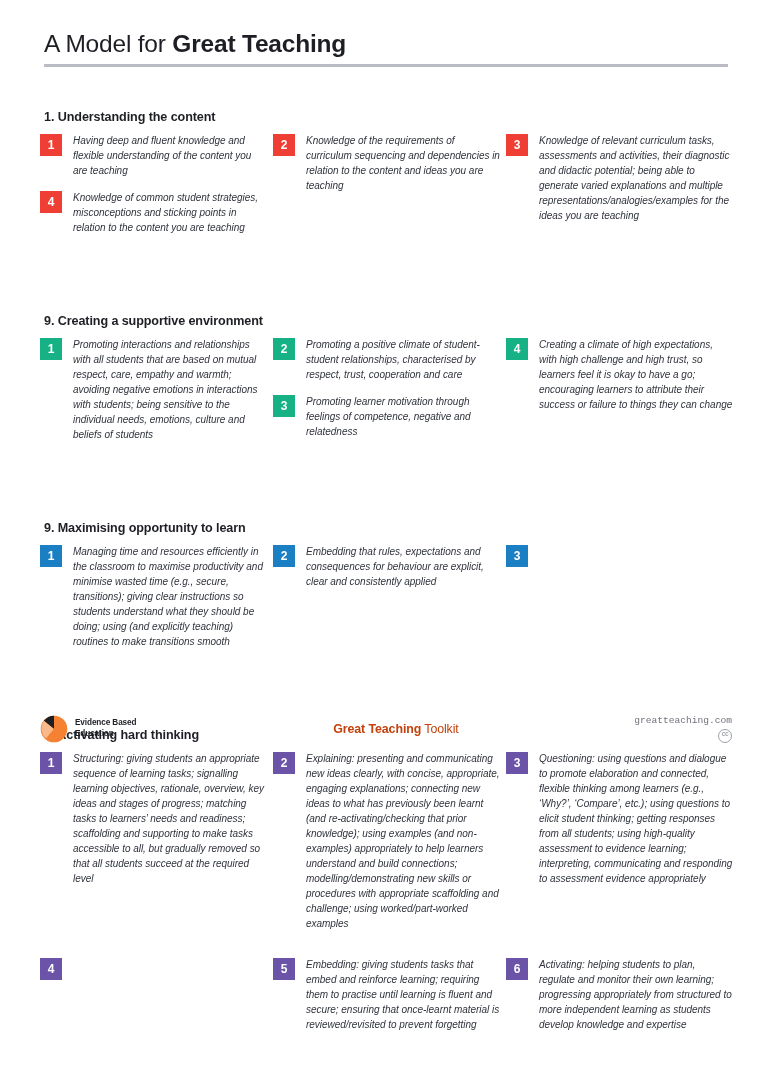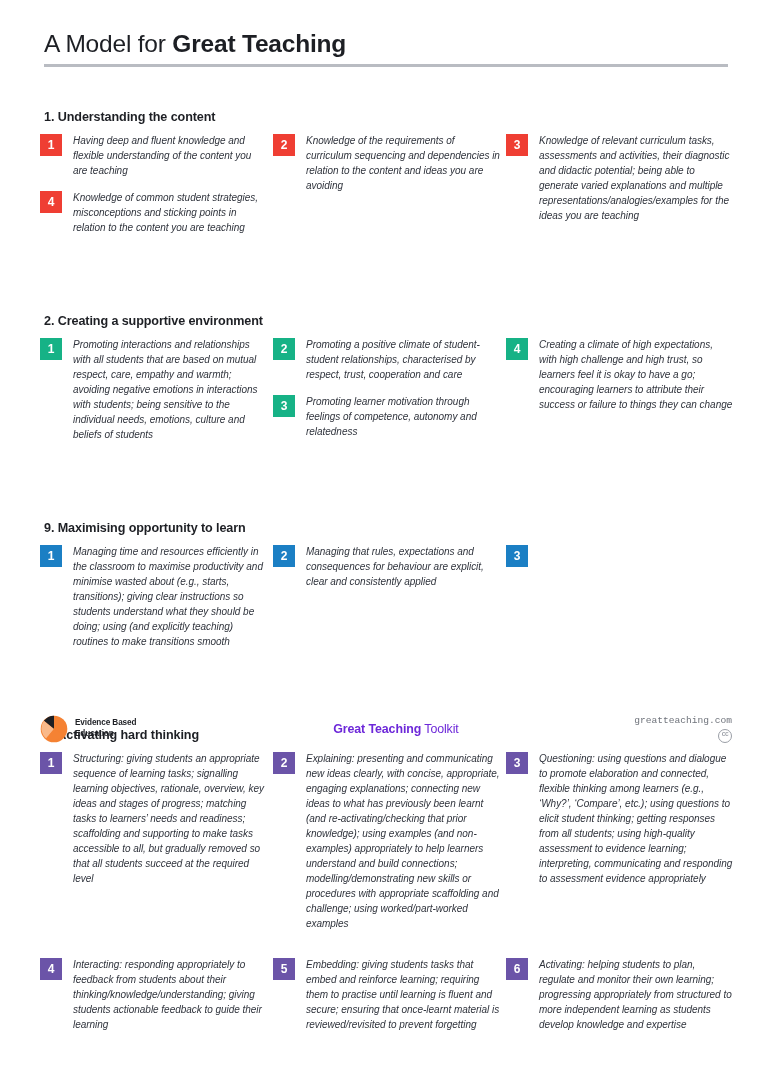--- a/index.html
+++ b/index.html
@@ -118,21 +118,21 @@
     font-size: 8.2px;
     font-weight: 700;
     line-height: 10.6px;
     color: #1d1f24;
     letter-spacing: -0.1px;
   }
   .footer-center {
     flex: 1 1 auto;
     text-align: center;
     font-size: 12.4px;
-    color: #6d28d9;
+    color: #c2410c;
     letter-spacing: -0.1px;
     padding-right: 40px;
   }
   .footer-center .strong { font-weight: 700; }
   .footer-right {
     flex: 0 0 auto;
     width: 170px;
     text-align: right;
     font-size: 9.6px;
     color: #6f737b;
@@ -176,55 +176,55 @@
         </div>
         <div class="item">
           <div class="badge" style="background:#ef3e33">4</div>
           <div class="item-text">Knowledge of common student strategies, misconceptions and sticking points in relation to the content you are teaching</div>
         </div>
       </div>
 
       <div class="col">
         <div class="item">
           <div class="badge" style="background:#ef3e33">2</div>
-          <div class="item-text">Knowledge of the requirements of curriculum sequencing and dependencies in relation to the content and ideas you are avoiding</div>
+          <div class="item-text">Knowledge of the requirements of curriculum sequencing and dependencies in relation to the content and ideas you are teaching</div>
         </div>
       </div>
 
       <div class="col">
         <div class="item">
           <div class="badge" style="background:#ef3e33">3</div>
           <div class="item-text">Knowledge of relevant curriculum tasks, assessments and activities, their diagnostic and didactic potential; being able to generate varied explanations and multiple representations/analogies/examples for the ideas you are teaching</div>
         </div>
       </div>
 
     </div>
   </div>
 
   <div class="spacer-md"></div>
 
   <div class="section">
-    <div class="section-heading">2. Creating a supportive environment</div>
+    <div class="section-heading">9. Creating a supportive environment</div>
     <div class="cols">
 
       <div class="col">
         <div class="item">
           <div class="badge" style="background:#16b286">1</div>
           <div class="item-text">Promoting interactions and relationships with all students that are based on mutual respect, care, empathy and warmth; avoiding negative emotions in interactions with students; being sensitive to the individual needs, emotions, culture and beliefs of students</div>
         </div>
       </div>
 
       <div class="col">
         <div class="item">
           <div class="badge" style="background:#16b286">2</div>
           <div class="item-text">Promoting a positive climate of student-student relationships, characterised by respect, trust, cooperation and care</div>
         </div>
         <div class="item">
           <div class="badge" style="background:#16b286">3</div>
-          <div class="item-text">Promoting learner motivation through feelings of competence, autonomy and relatedness</div>
+          <div class="item-text">Promoting learner motivation through feelings of competence, negative and relatedness</div>
         </div>
       </div>
 
       <div class="col">
         <div class="item">
           <div class="badge" style="background:#16b286">4</div>
           <div class="item-text">Creating a climate of high expectations, with high challenge and high trust, so learners feel it is okay to have a go; encouraging learners to attribute their success or failure to things they can change</div>
         </div>
       </div>
 
@@ -233,28 +233,28 @@
 
   <div class="spacer-md"></div>
 
   <div class="section">
     <div class="section-heading">9. Maximising opportunity to learn</div>
     <div class="cols">
 
       <div class="col">
         <div class="item">
           <div class="badge" style="background:#1b7fc4">1</div>
-          <div class="item-text">Managing time and resources efficiently in the classroom to maximise productivity and minimise wasted about (e.g., starts, transitions); giving clear instructions so students understand what they should be doing; using (and explicitly teaching) routines to make transitions smooth</div>
+          <div class="item-text">Managing time and resources efficiently in the classroom to maximise productivity and minimise wasted time (e.g., secure, transitions); giving clear instructions so students understand what they should be doing; using (and explicitly teaching) routines to make transitions smooth</div>
         </div>
       </div>
 
       <div class="col">
         <div class="item">
           <div class="badge" style="background:#1b7fc4">2</div>
-          <div class="item-text">Managing that rules, expectations and consequences for behaviour are explicit, clear and consistently applied</div>
+          <div class="item-text">Embedding that rules, expectations and consequences for behaviour are explicit, clear and consistently applied</div>
         </div>
       </div>
 
       <div class="col">
         <div class="item">
           <div class="badge" style="background:#1b7fc4">3</div>
         </div>
       </div>
 
     </div>
@@ -289,21 +289,20 @@
 
     </div>
 
     <div class="spacer-md"></div>
 
     <div class="cols">
 
       <div class="col">
         <div class="item">
           <div class="badge" style="background:#6b54a8">4</div>
-          <div class="item-text">Interacting: responding appropriately to feedback from students about their thinking/knowledge/understanding; giving students actionable feedback to guide their learning</div>
         </div>
       </div>
 
       <div class="col">
         <div class="item">
           <div class="badge" style="background:#6b54a8">5</div>
           <div class="item-text">Embedding: giving students tasks that embed and reinforce learning; requiring them to practise until learning is fluent and secure; ensuring that once-learnt material is reviewed/revisited to prevent forgetting</div>
         </div>
       </div>
 

